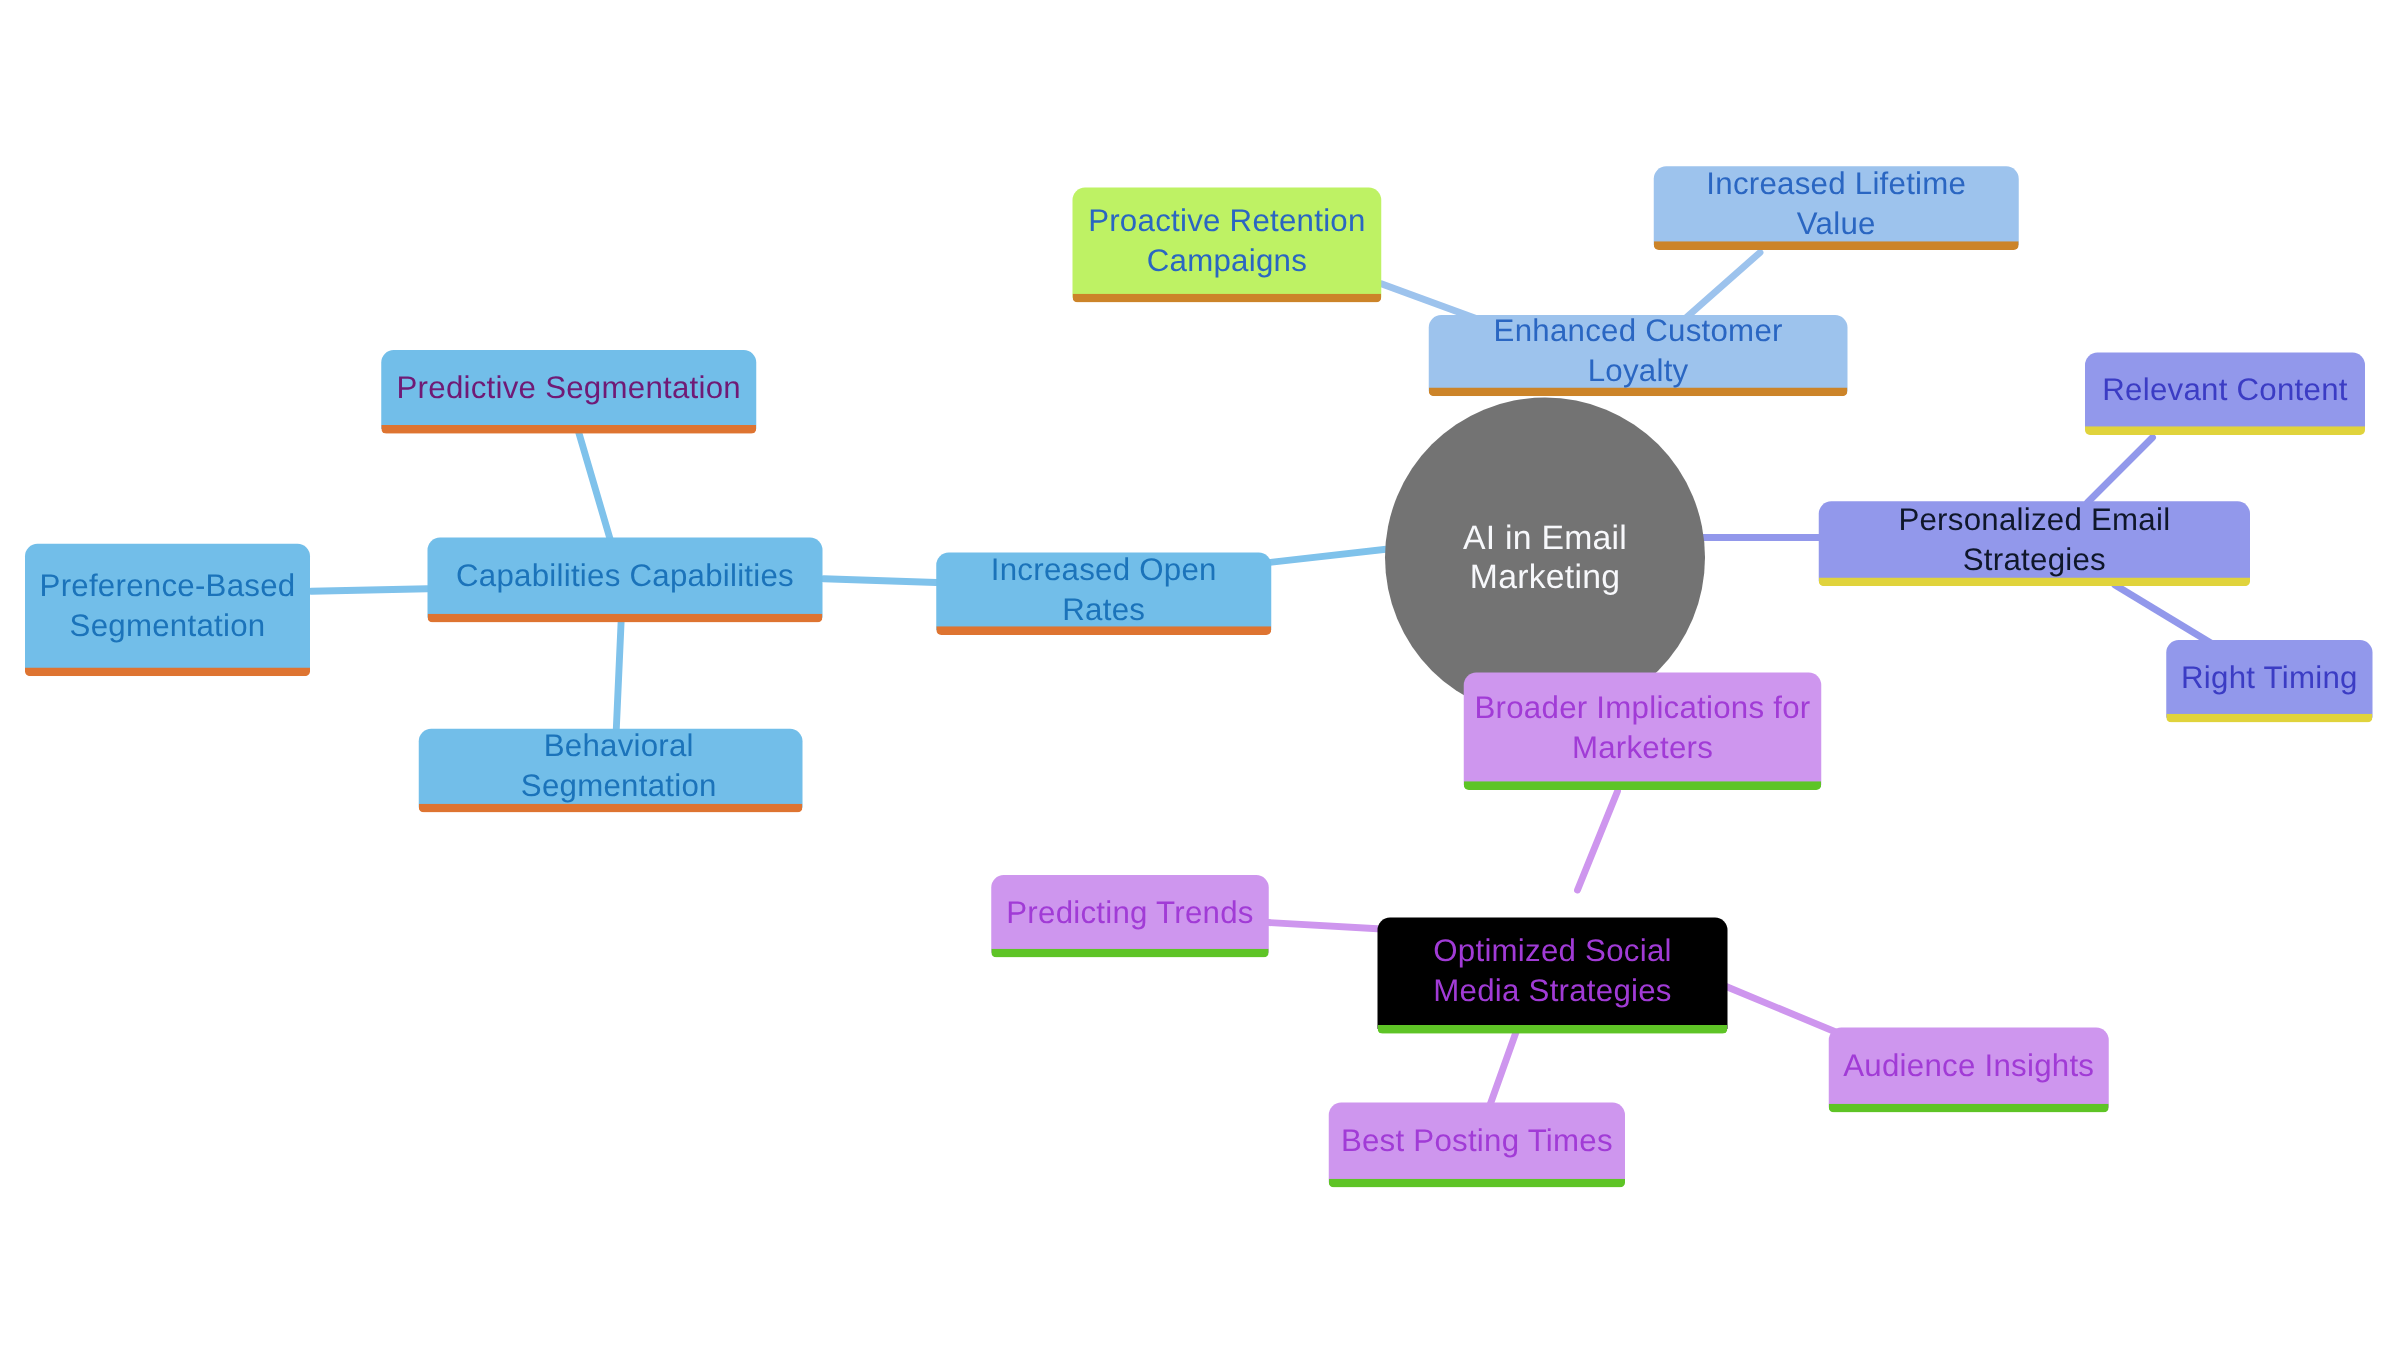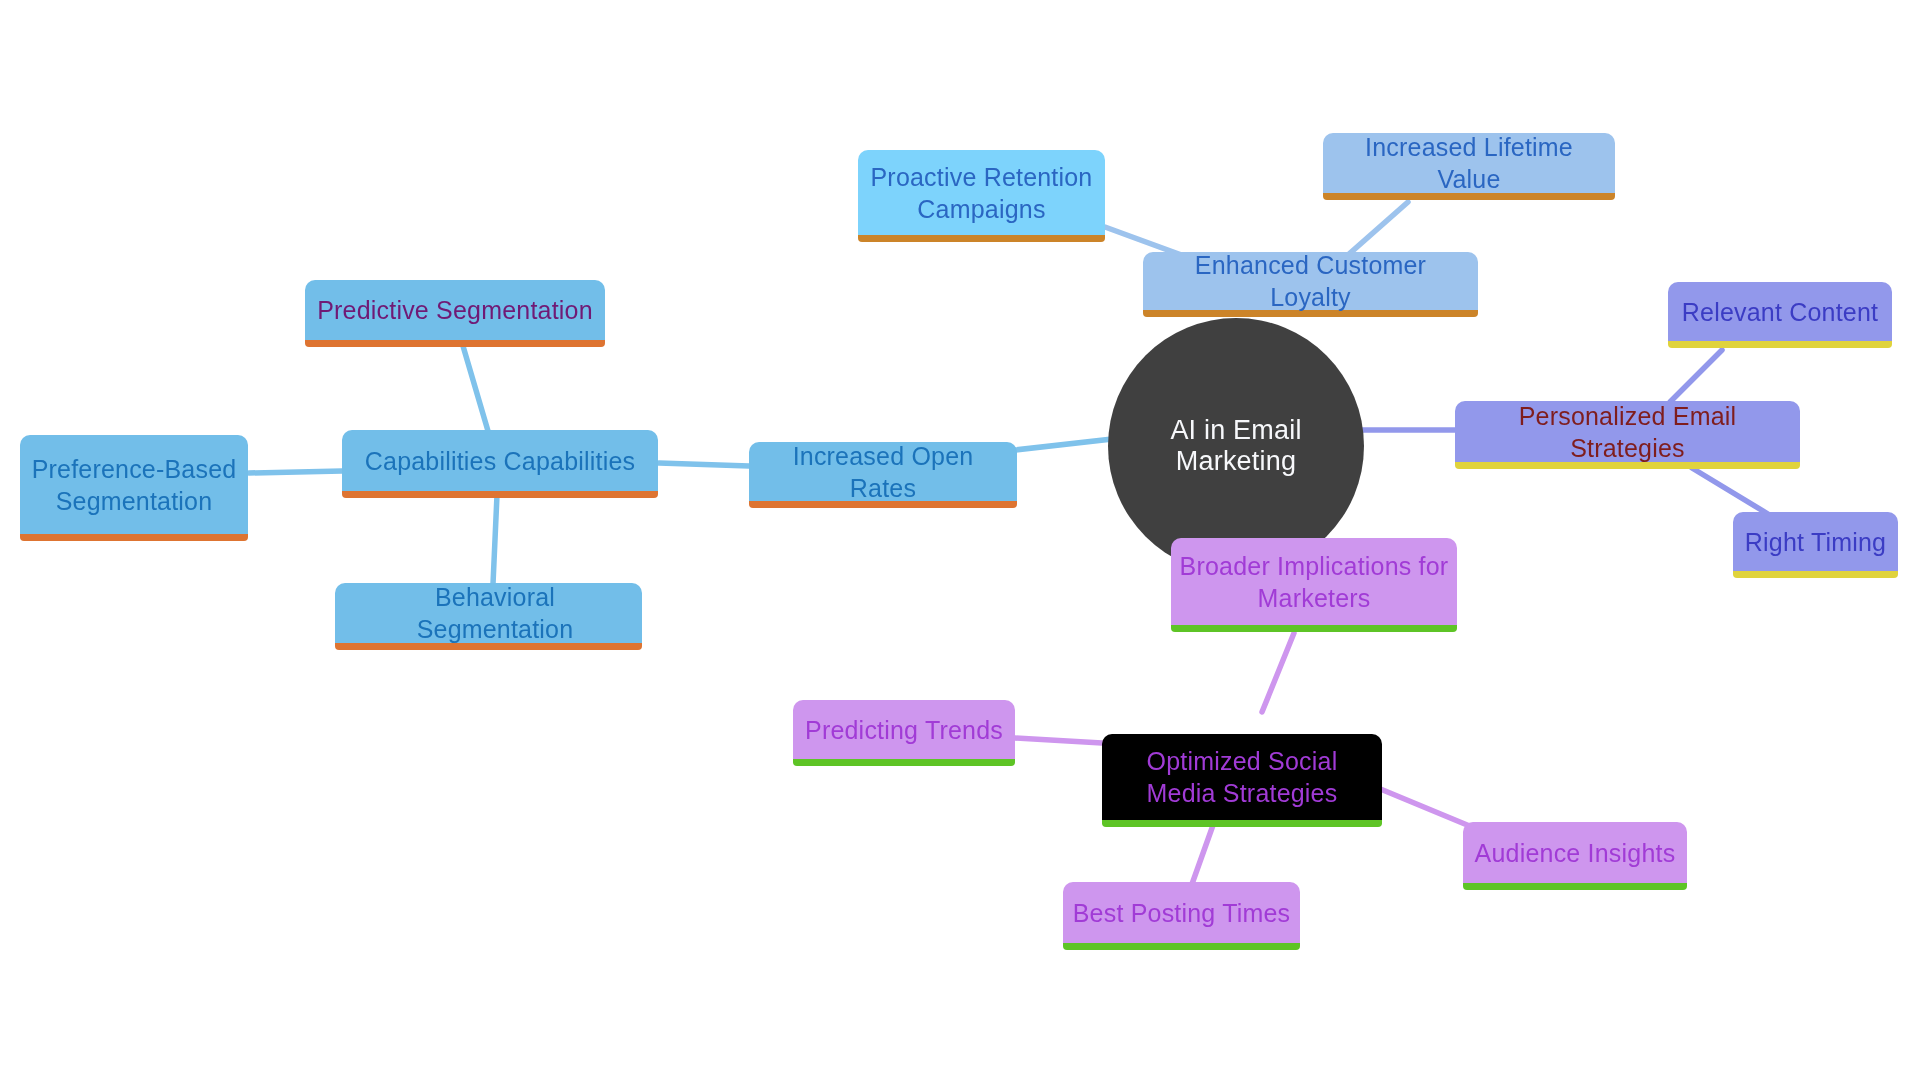--- a/index.html
+++ b/index.html
@@ -27,26 +27,26 @@
       <line x1="497" y1="495" x2="493" y2="584" stroke="#7FC2EB" stroke-width="5.5" stroke-linecap="round"></line>
       <line x1="1350" y1="430" x2="1458" y2="430" stroke="#9298EB" stroke-width="5.5" stroke-linecap="round"></line>
       <line x1="1722" y1="350" x2="1670" y2="402" stroke="#9298EB" stroke-width="5.5" stroke-linecap="round"></line>
       <line x1="1692" y1="468" x2="1768" y2="514" stroke="#9298EB" stroke-width="5.5" stroke-linecap="round"></line>
       <line x1="1294" y1="633" x2="1262" y2="712" stroke="#CE96EE" stroke-width="5.5" stroke-linecap="round"></line>
       <line x1="1102" y1="743" x2="1015" y2="738" stroke="#CE96EE" stroke-width="5.5" stroke-linecap="round"></line>
       <line x1="1222" y1="800" x2="1192" y2="884" stroke="#CE96EE" stroke-width="5.5" stroke-linecap="round"></line>
       <line x1="1378" y1="788" x2="1472" y2="827" stroke="#CE96EE" stroke-width="5.5" stroke-linecap="round"></line>
     </svg>
 
-  <div id="center-node" style="left: 1108px; top: 318px; width: 256px; height: 256px; background: #404040; color: rgb(247, 248, 251);">
+  <div id="center-node" style="left: 1108px; top: 318px; width: 256px; height: 256px; background: #737373; color: rgb(247, 248, 251);">
     <span>AI in Email Marketing</span>
   </div>
 
   <div id="node-layer">
-      <div class="node" style="left: 858px; top: 150px; width: 247px; height: 92px; background: #7dd3fc; color: rgb(42, 102, 194); border-bottom: 7px solid rgb(204, 132, 41);">
+      <div class="node" style="left: 858px; top: 150px; width: 247px; height: 92px; background: #bef264; color: rgb(42, 102, 194); border-bottom: 7px solid rgb(204, 132, 41);">
         <span>Proactive Retention Campaigns</span>
       </div>
       <div class="node" style="left: 1323px; top: 133px; width: 292px; height: 67px; background: rgb(157, 195, 237); color: rgb(42, 102, 194); border-bottom: 7px solid rgb(204, 132, 41);">
         <span>Increased Lifetime Value</span>
       </div>
       <div class="node" style="left: 1143px; top: 252px; width: 335px; height: 65px; background: rgb(157, 195, 237); color: rgb(42, 102, 194); border-bottom: 7px solid rgb(204, 132, 41);">
         <span>Enhanced Customer Loyalty</span>
       </div>
       <div class="node" style="left: 305px; top: 280px; width: 300px; height: 67px; background: rgb(114, 190, 233); color: #701a75; border-bottom: 7px solid rgb(222, 116, 49);">
         <span>Predictive Segmentation</span>
@@ -59,21 +59,21 @@
       </div>
       <div class="node" style="left: 335px; top: 583px; width: 307px; height: 67px; background: rgb(114, 190, 233); color: rgb(27, 115, 186); border-bottom: 7px solid rgb(222, 116, 49); padding-left: 13px;">
         <span>Behavioral Segmentation</span>
       </div>
       <div class="node" style="left: 749px; top: 442px; width: 268px; height: 66px; background: rgb(114, 190, 233); color: rgb(27, 115, 186); border-bottom: 7px solid rgb(222, 116, 49);">
         <span>Increased Open Rates</span>
       </div>
       <div class="node" style="left: 1668px; top: 282px; width: 224px; height: 66px; background: rgb(146, 152, 235); color: rgb(59, 60, 196); border-bottom: 7px solid rgb(224, 211, 60);">
         <span>Relevant Content</span>
       </div>
-      <div class="node" style="left: 1455px; top: 401px; width: 345px; height: 68px; background: rgb(146, 152, 235); color: #7f1d1d; border-bottom: 7px solid rgb(224, 211, 60);">
+      <div class="node" style="left: 1455px; top: 401px; width: 345px; height: 68px; background: rgb(146, 152, 235); color: #0f172a; border-bottom: 7px solid rgb(224, 211, 60);">
         <span>Personalized Email Strategies</span>
       </div>
       <div class="node" style="left: 1733px; top: 512px; width: 165px; height: 66px; background: rgb(146, 152, 235); color: rgb(59, 60, 196); border-bottom: 7px solid rgb(224, 211, 60);">
         <span>Right Timing</span>
       </div>
       <div class="node" style="left: 1171px; top: 538px; width: 286px; height: 94px; background: rgb(206, 150, 238); color: rgb(161, 59, 214); border-bottom: 7px solid rgb(94, 196, 38);">
         <span>Broader Implications for Marketers</span>
       </div>
       <div class="node" style="left: 793px; top: 700px; width: 222px; height: 66px; background: rgb(206, 150, 238); color: rgb(161, 59, 214); border-bottom: 7px solid rgb(94, 196, 38);">
         <span>Predicting Trends</span>

